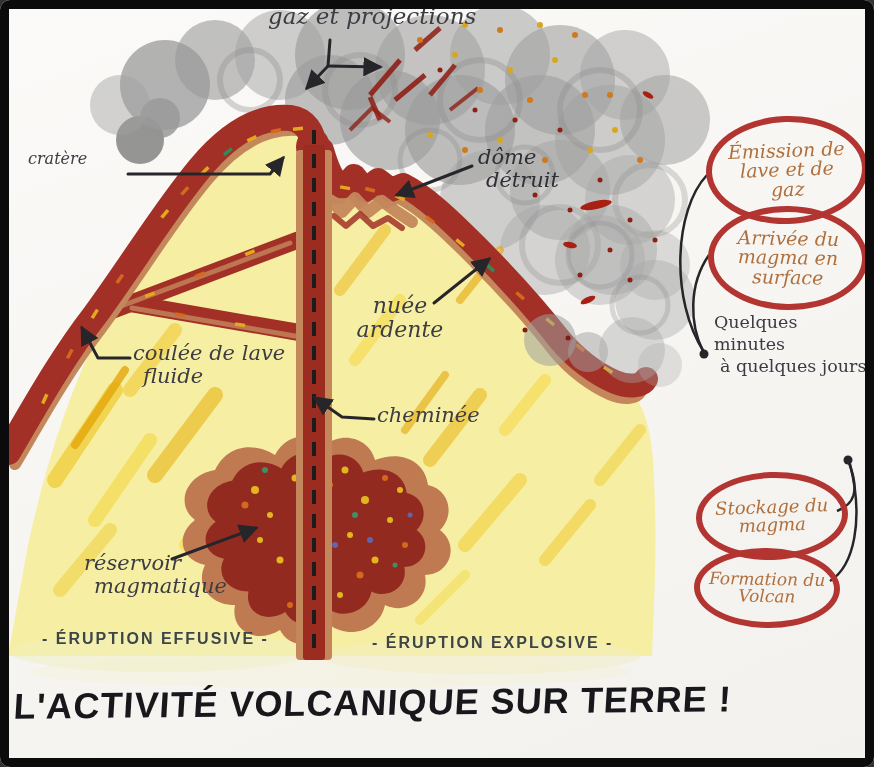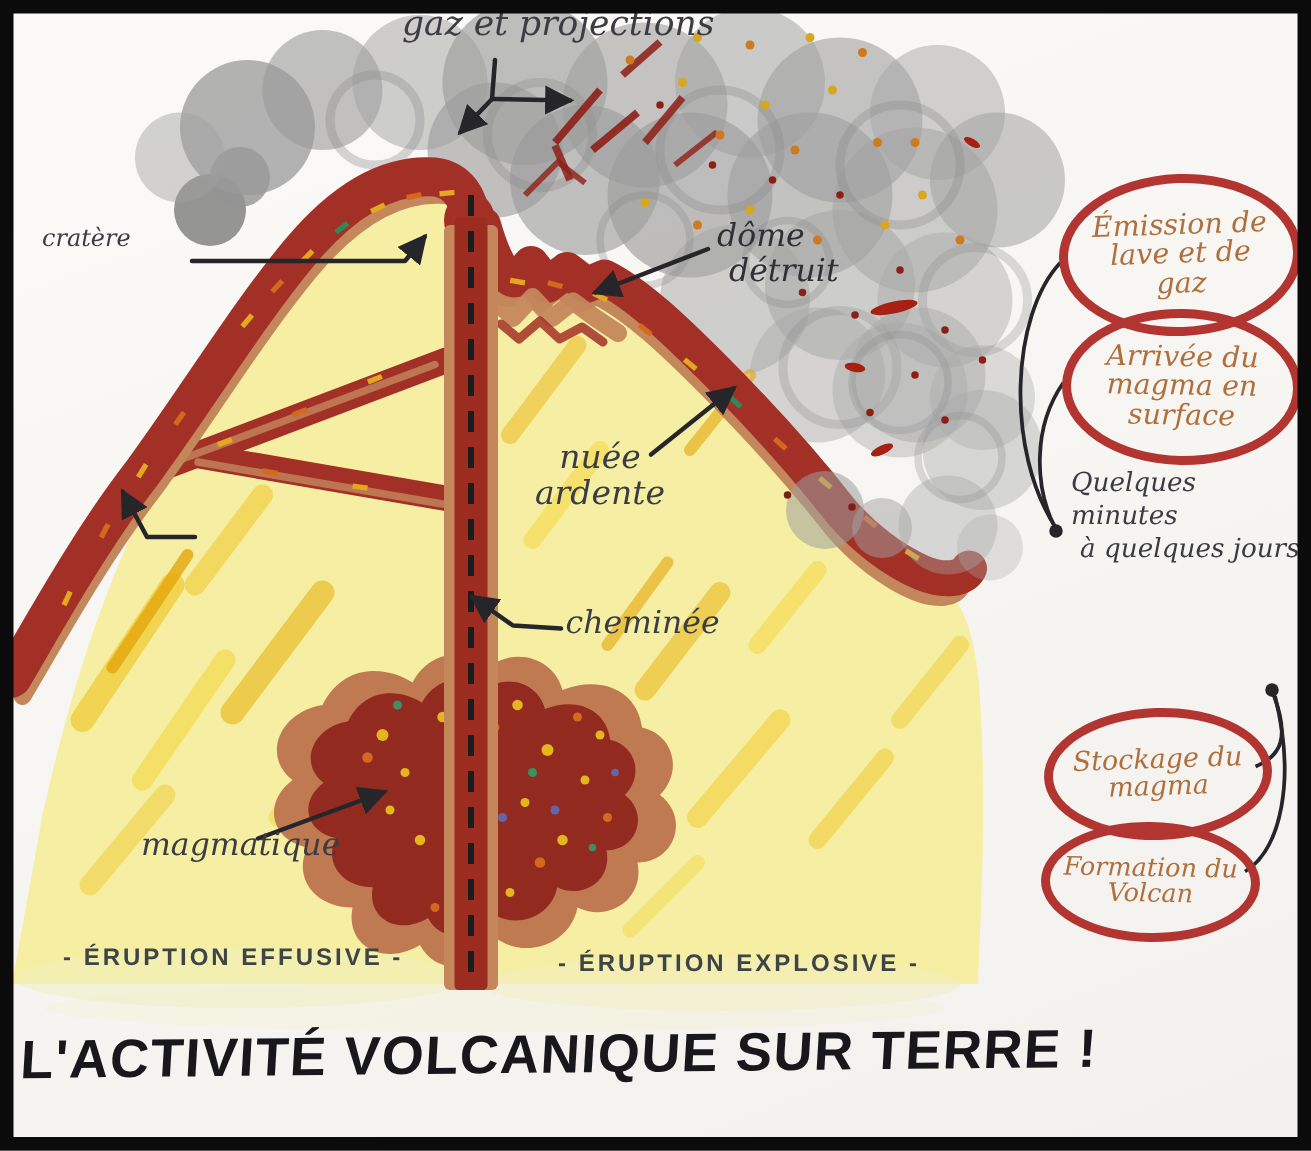--- a/index.html
+++ b/index.html
@@ -1,25 +1,25 @@
 <!DOCTYPE html>
 <html><head>
 <meta charset="utf-8">
 <style>
   html,body{margin:0;padding:0;background:#333;}
-  .stage{position:relative;width:874px;height:767px;background:linear-gradient(160deg,#fbfaf8 0%,#f6f5f2 55%,#f2f1ed 100%);overflow:hidden;font-family:"Liberation Sans",sans-serif;}
+  .stage{position:relative;width:874px;height:767px;background:linear-gradient(160deg,#fbfaf8 0%,#f6f5f2 55%,#f2f1ed 100%);overflow:hidden;font-family:"Liberation Sans",sans-serif;border-radius:10px;}
   .frame-border{position:absolute;inset:0;border:9px solid #0b0b0b;pointer-events:none;z-index:40;}
   svg.drawing{position:absolute;left:0;top:0;z-index:1;}
   .lbl{position:absolute;z-index:10;font-family:"DejaVu Serif",serif;font-style:italic;color:#3c3c43;line-height:1.08;white-space:nowrap;}
   .lbl .ln{display:block;}
   .caps{position:absolute;z-index:10;font-family:"Liberation Sans",sans-serif;font-weight:600;color:#3e4545;letter-spacing:2px;font-size:16px;white-space:nowrap;}
   .title{position:absolute;z-index:10;font-family:"Liberation Sans",sans-serif;font-weight:700;font-size:36px;letter-spacing:1px;color:#17171c;transform:skewX(-4deg) rotate(-0.6deg);white-space:nowrap;}
   .oval{position:absolute;z-index:10;border:6px solid #b23531;border-radius:50%;display:flex;align-items:center;justify-content:center;text-align:center;color:#b06f3c;font-family:"DejaVu Serif",serif;font-style:italic;line-height:1.02;}
   .oval .ln{display:block;}
-  .timetext{position:absolute;z-index:10;font-family:"DejaVu Serif",serif;font-style:italic;color:#3b3b44;line-height:1.25;}
+  .timetext{position:absolute;z-index:10;font-family:"DejaVu Serif",serif;color:#3b3b44;line-height:1.25;}
   .timetext .ln{display:block;}
 </style>
 </head>
 <body>
 
 <div class="stage">
 
 <svg class="drawing" width="874" height="767" viewBox="0 0 874 767">
   <defs>
     <marker id="ah" viewBox="0 0 10 10" refX="8.5" refY="5" markerWidth="6.5" markerHeight="6.5" orient="auto-start-reverse">
@@ -281,24 +281,29 @@
 <div class="lbl" style="left:478px;top:146px;font-size:21px;color:#2f2f35;">
   <span class="ln">dôme</span>
   <span class="ln" style="margin-left:8px;">détruit</span>
 </div>
 
 <div class="lbl" style="left:348px;top:294px;font-size:22px;width:104px;text-align:center;">
   <span class="ln">nuée</span>
   <span class="ln">ardente</span>
 </div>
 
+<div class="lbl" style="left:133px;top:342px;font-size:21px;">
+  <span class="ln">coulée de lave</span>
+  <span class="ln" style="margin-left:10px;">fluide</span>
+</div>
 
 <div class="lbl" style="left:377px;top:404px;font-size:21px;">cheminée</div>
 
 <div class="lbl" style="left:84px;top:552px;font-size:21px;">
+  <span class="ln">réservoir</span>
   <span class="ln" style="margin-left:10px;">magmatique</span>
 </div>
 
 <div class="caps" style="left:372px;top:634px;">- ÉRUPTION EXPLOSIVE -</div>
 
 <div class="caps" style="left:42px;top:630px;">- ÉRUPTION EFFUSIVE -</div>
 
 <div class="title" style="left:14px;top:682px;">L'ACTIVITÉ VOLCANIQUE SUR TERRE !</div>
 
 <div class="oval" style="left:706px;top:116px;width:150px;height:96px;font-size:19px;transform:rotate(-2deg);">

